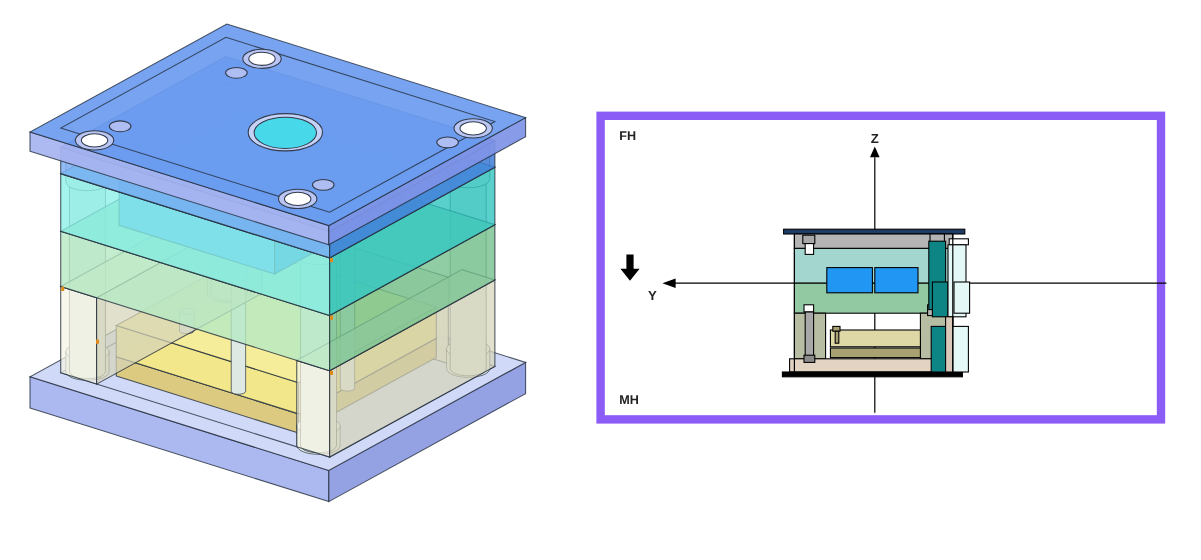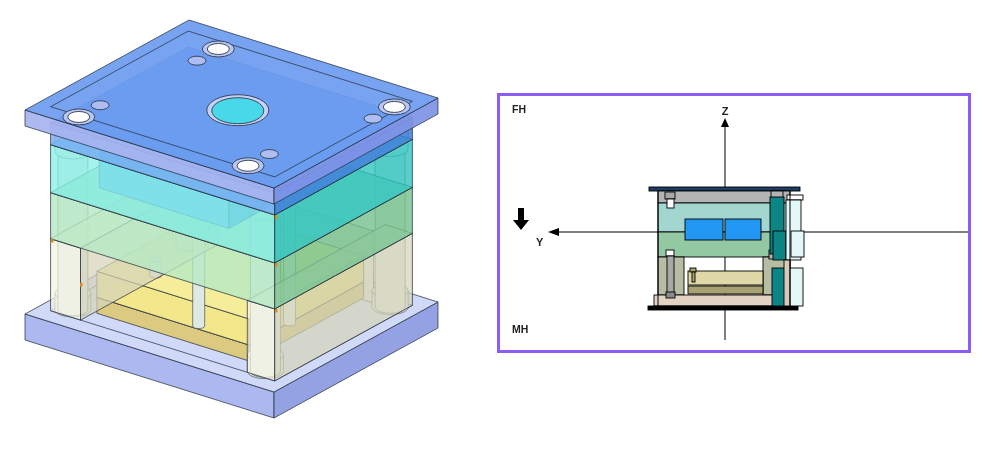--- a/index.html
+++ b/index.html
@@ -4,21 +4,21 @@
 <style>
   html,body{margin:0;padding:0;}
   body{
     width:1001px;height:467px;position:relative;overflow:hidden;
     background:#ffffff;
     font-family:"Liberation Sans","DejaVu Sans",sans-serif;
   }
   .iso-viewport{position:absolute;left:0;top:0;width:497px;height:467px;}
   .section-panel{
     position:absolute;left:497px;top:93px;width:474px;height:260px;
-    box-sizing:border-box;border:3px solid #8b5cf6;background:#ffffff;
+    box-sizing:border-box;border:7px solid #8b5cf6;background:#ffffff;
   }
   svg{display:block;}
   text.lbl{font-family:"Liberation Sans","DejaVu Sans",sans-serif;font-weight:bold;}
 </style>
 </head>
 <body>
 
 <div class="iso-viewport">
   <svg id="svg3d" width="497" height="467" viewBox="0 0 497 467">
     <g id="gfx3d">

